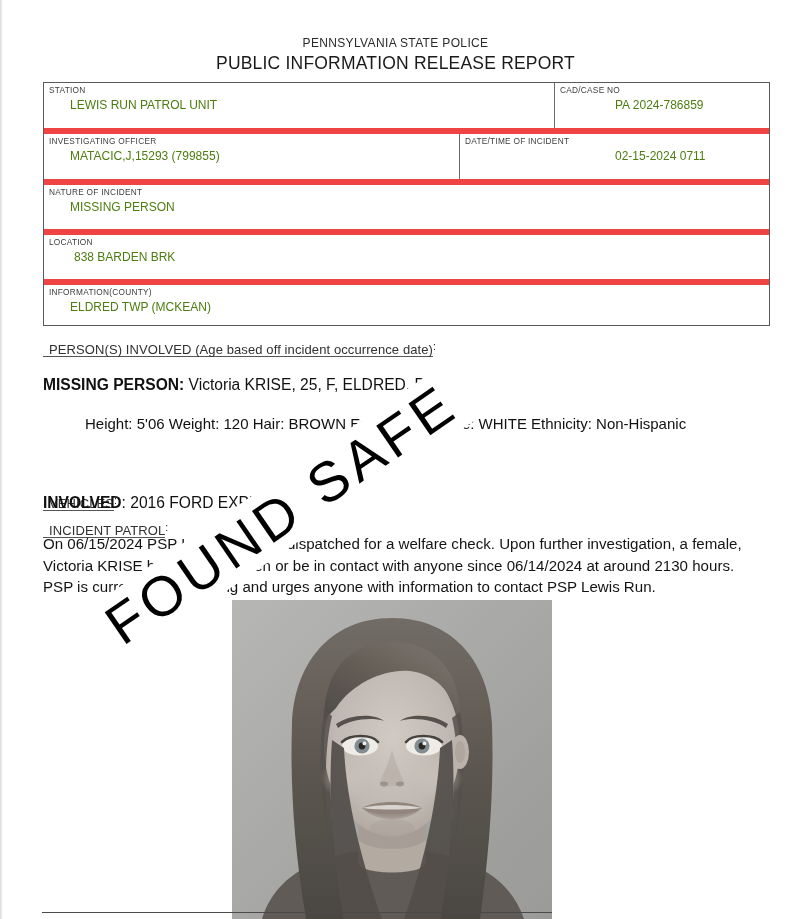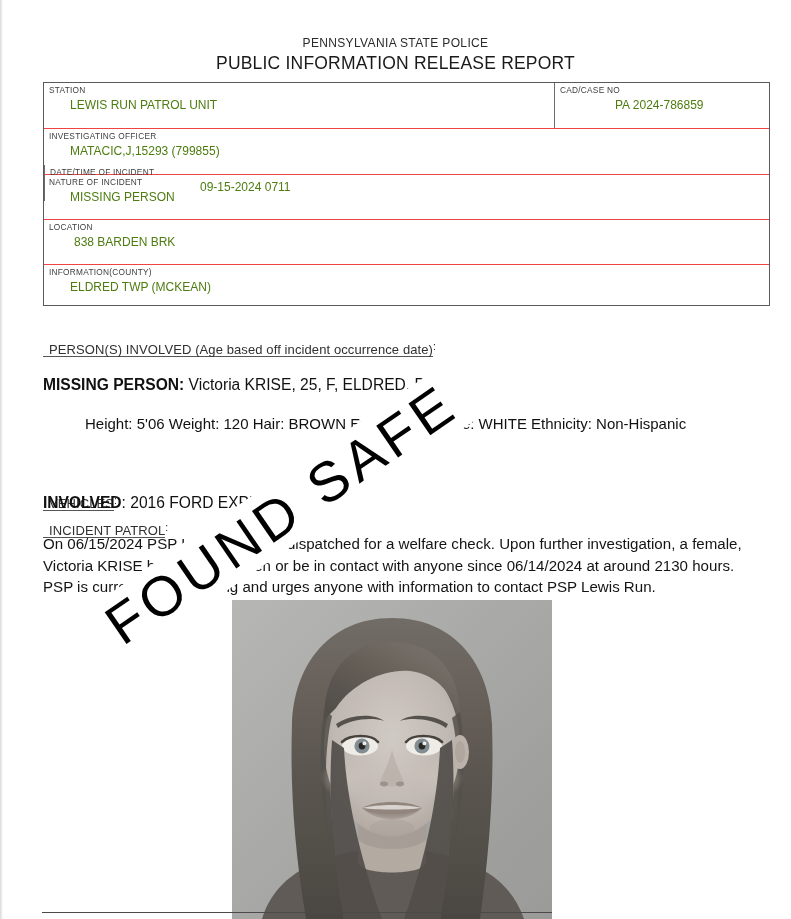--- a/index.html
+++ b/index.html
@@ -44,21 +44,21 @@
     position: absolute;
     left: 43px;
     top: 82px;
     width: 725px;
     border: 1px solid #5a5a5a;
     border-collapse: collapse;
     background: #fff;
   }
   .form-row {
     display: flex;
-    border-bottom: 1px solid #ef4444;
+    border-bottom: 6px solid #ef4444;
     position: relative;
   }
   .form-row.last { border-bottom: none; }
   .form-cell {
     position: relative;
     box-sizing: border-box;
     padding: 2px 0 3px 0;
   }
   .form-cell.divider { border-left: 1px solid #6b6b6b; }
   .cell-label {
@@ -202,28 +202,28 @@
     <div class="form-cell" style="width:510px;">
       <div class="cell-label">STATION</div>
       <div class="cell-value">LEWIS RUN PATROL UNIT</div>
     </div>
     <div class="form-cell divider" style="width:215px;">
       <div class="cell-label">CAD/CASE NO</div>
       <div class="cell-value right-pad">PA 2024-786859</div>
     </div>
   </div>
 
-  <div class="form-row" style="height:45px;flex-direction:column;">
+  <div class="form-row" style="height:45px;">
     <div class="form-cell" style="width:415px;">
       <div class="cell-label">INVESTIGATING OFFICER</div>
       <div class="cell-value">MATACIC,J,15293 (799855)</div>
     </div>
     <div class="form-cell divider" style="width:310px;">
       <div class="cell-label">DATE/TIME OF INCIDENT</div>
-      <div class="cell-value" style="padding-left:155px;">09-15-2024 0711</div>
+      <div class="cell-value" style="padding-left:155px;">02-15-2024 0711</div>
     </div>
   </div>
 
   <div class="form-row" style="height:44px;">
     <div class="form-cell" style="width:725px;">
       <div class="cell-label">NATURE OF INCIDENT</div>
       <div class="cell-value">MISSING PERSON</div>
     </div>
   </div>
 

